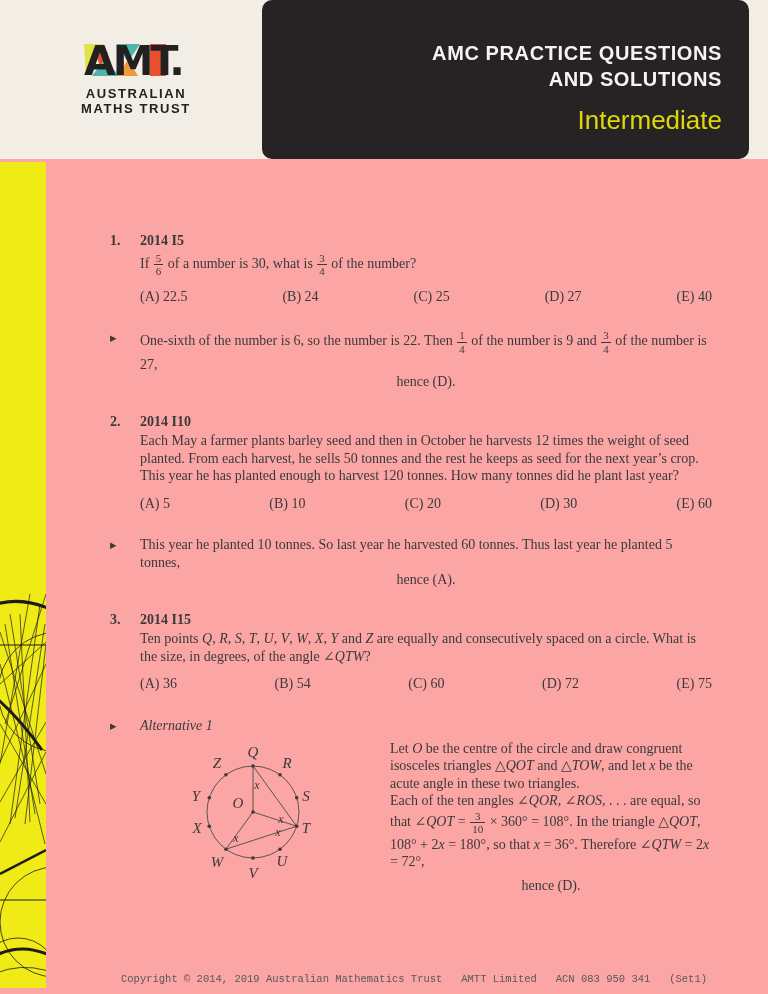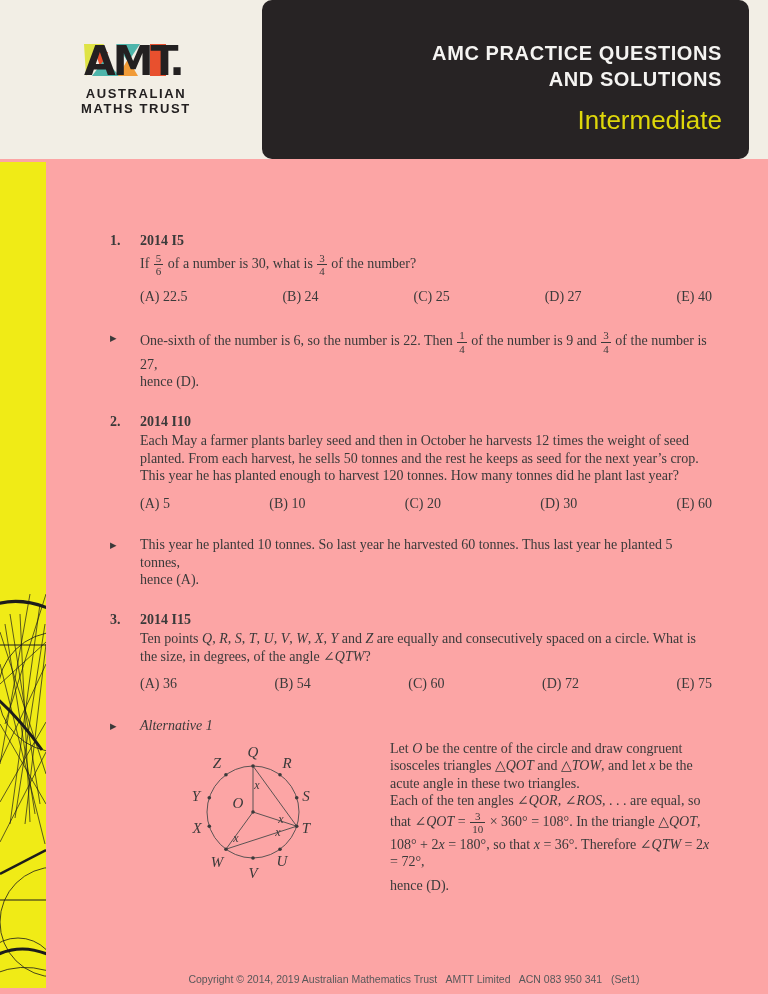--- a/index.html
+++ b/index.html
@@ -26,39 +26,39 @@
   .content{position:absolute;left:110px;top:160px;width:602px;font-size:14px;line-height:17.5px;}
   .qblock{margin-top:22px;}
   .qblock.first{margin-top:72px;}
   .qhead{font-weight:bold;display:flex;}
   .qnum{width:30px;}
   .qtext{margin-left:30px;margin-top:2px;}
   .options{margin-left:30px;margin-top:10px;display:flex;justify-content:space-between;align-items:flex-end;}
   .sol{display:flex;margin-top:24px;}
   .marker{width:30px;font-family:"DejaVu Sans",sans-serif;font-size:8.5px;line-height:19px;color:#3a3a3a;}
   .solbody{flex:1;}
-  .hence{text-align:left;}
+  .hence{text-align:center;}
   .alt-label{font-style:italic;}
   .fig-row{display:flex;margin-top:4px;}
   .fig{margin-left:55px;width:180px;}
   .sol3text{width:322px;margin-left:auto;}
 
   
   .mi{font-style:italic;}
   .frac{display:inline-block;vertical-align:middle;text-align:center;
         font-size:11px;line-height:1.15;padding:0 1px;}
   .frac .den{display:block;border-top:1px solid #3a3a3a;padding:0 2px;}
   .frac .num{display:block;padding:0 2px;}
 
   
   .fig svg text{font-family:"Liberation Serif","DejaVu Serif",serif;font-style:italic;fill:#3a3a3a;}
 
   
   .footer{position:absolute;left:60px;right:0;bottom:9px;text-align:center;
-          font-family:Liberation Sans, sans-serif;
+          font-family:Liberation Mono, monospace;
           font-size:10.5px;color:#58585a;white-space:pre;}
 </style>
 </head>
 <body>
 
 <div class="page">
 
   <div class="band">
     <div class="logo">
       <svg width="104" height="38" viewBox="0 0 104 38">

